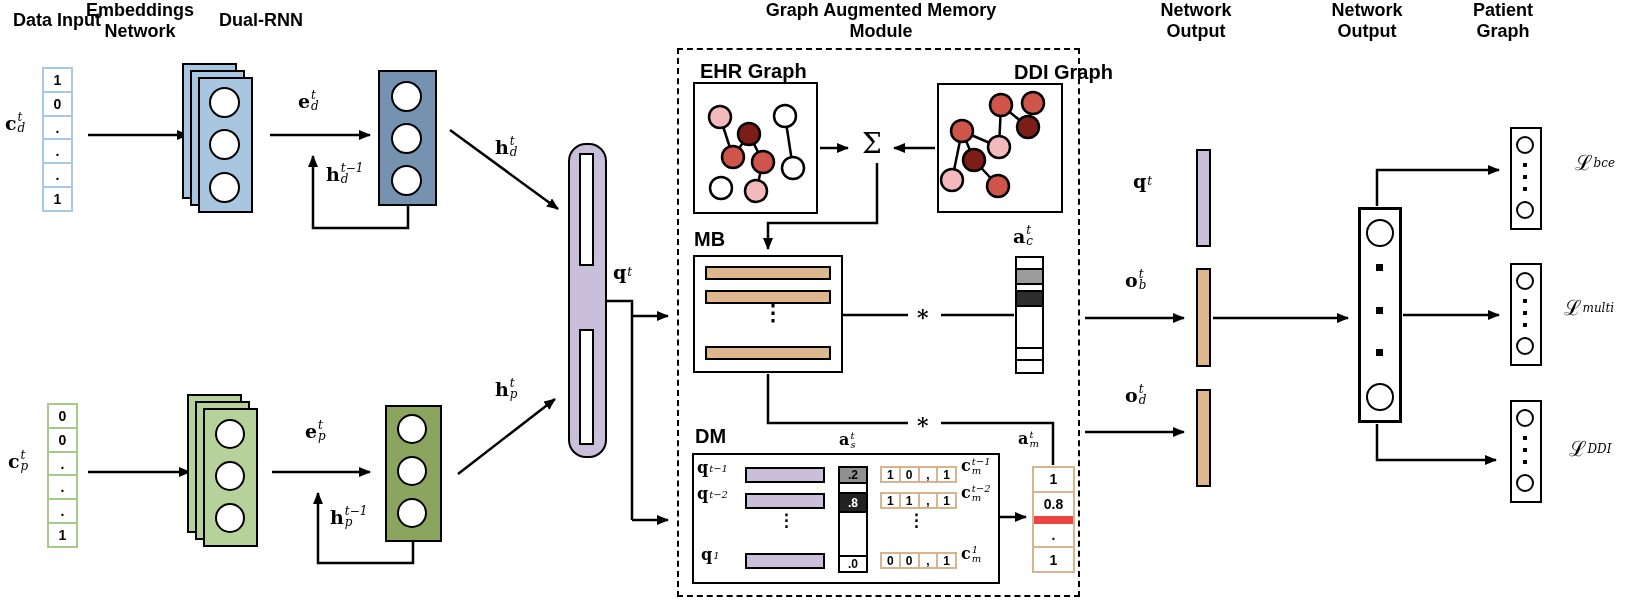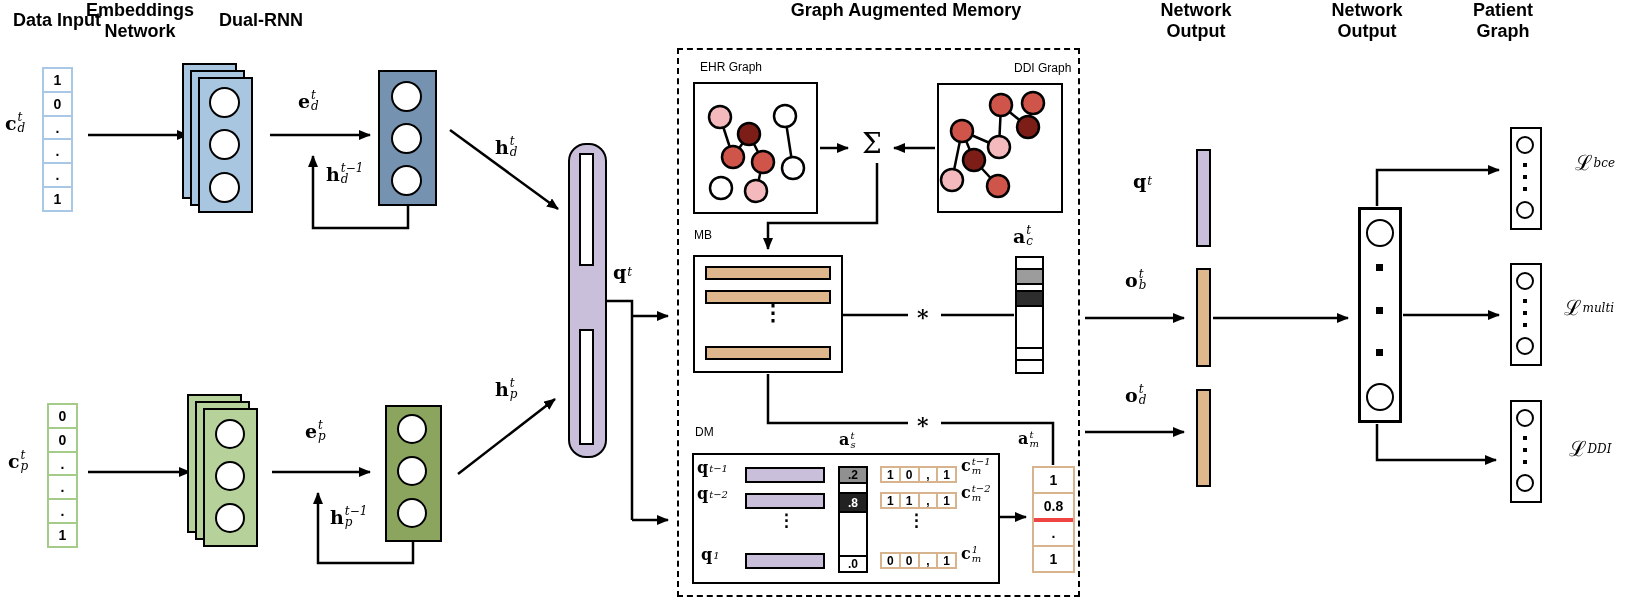--- a/index.html
+++ b/index.html
@@ -12,21 +12,21 @@
   .fillbox{position:absolute;border:2.5px solid #000;box-sizing:border-box}
   .circ{position:absolute;background:#fff;border:2.5px solid #000;border-radius:50%;box-sizing:border-box}
   .sq{position:absolute;background:#000}
   .bar{position:absolute;border:2px solid #000;box-sizing:border-box}
   .vec{position:absolute;display:flex;flex-direction:column;box-sizing:border-box}
   .vec .cell{flex:1;display:flex;align-items:center;justify-content:center;background:#fff;
              font-weight:bold;font-size:14px;box-sizing:border-box}
   .vec .cell + .cell{margin-top:-2px}
   .vec.blue .cell{border:2px solid #a9c8e6}
   .vec.green .cell{border:2px solid #a5cb89}
-  .blabel{position:absolute;font-weight:normal;font-size:12px}
+  .blabel{position:absolute;font-weight:bold;font-size:20px}
   .ml{position:absolute;display:flex;align-items:center;font-family:"DejaVu Serif",serif}
   .ml .mb{font-weight:bold;font-size:19px;line-height:1}
   .ml .mss{display:inline-flex;flex-direction:column;margin-left:1px}
   .ml .sup,.ml .sub{font-size:12px;line-height:11px;font-style:italic}
   .ml.sm .mb{font-size:16px}
   .ml.sm .sup,.ml.sm .sub{font-size:10px;line-height:9px}
   .ml.loss .mb{font-size:21px;font-weight:normal}
   .ell{position:absolute;font-weight:bold;line-height:1}
   .cmrow{position:absolute;display:flex}
   .cmrow .cmcell{flex:1;border:2px solid #d8b48e;background:#fff;display:flex;align-items:center;
@@ -121,22 +121,23 @@
   <div class="hdr" style="left:57px;top:10px">
       <div>Data Input</div>
     </div>
   <div class="hdr" style="left:140px;top:0">
       <div>Embeddings</div>
       <div>Network</div>
     </div>
   <div class="hdr" style="left:261px;top:10px">
       <div>Dual-RNN</div>
     </div>
-  <div class="hdr" style="left:906px;top:0">
+  <div class="hdr" style="left:881px;top:0">
       <div>Graph Augmented Memory</div>
+      <div>Module</div>
     </div>
   <div class="hdr" style="left:1196px;top:0">
       <div>Network</div>
       <div>Output</div>
     </div>
   <div class="hdr" style="left:1367px;top:0">
       <div>Network</div>
       <div>Output</div>
     </div>
   <div class="hdr" style="left:1503px;top:0">
@@ -426,21 +427,21 @@
 
   <div class="ml sm" style="left:1018px;top:430px">
     <span class="mb">a</span>
       <span class="mss">
         <span class="sup">t</span>
         <span class="sub">m</span>
       </span>
   </div>
   <div class="abs" style="left:1032px;top:466px;width:43px;height:107px;border:2px solid #d8b48e;box-sizing:border-box;background:#fff;display:flex;flex-direction:column;overflow:hidden">
     <div class="acell" style="flex:1;border-bottom:2px solid #d8b48e;font-size:14px">1</div>
-    <div class="acell" style="flex:1;border-bottom:4px solid #ef4444;font-size:14px">0.8</div>
+    <div class="acell" style="flex:1;border-bottom:8px solid #ef4444;font-size:14px">0.8</div>
     <div class="acell" style="flex:1;border-bottom:2px solid #d8b48e;font-size:14px">.</div>
     <div class="acell" style="flex:1;font-size:14px">1</div>
   </div>
 
   <div class="ml" style="left:1133px;top:172px">
     <span class="mb">q</span>
       <span class="mss">
         <span class="sup">t</span>
         <span class="sub"></span>
       </span>

